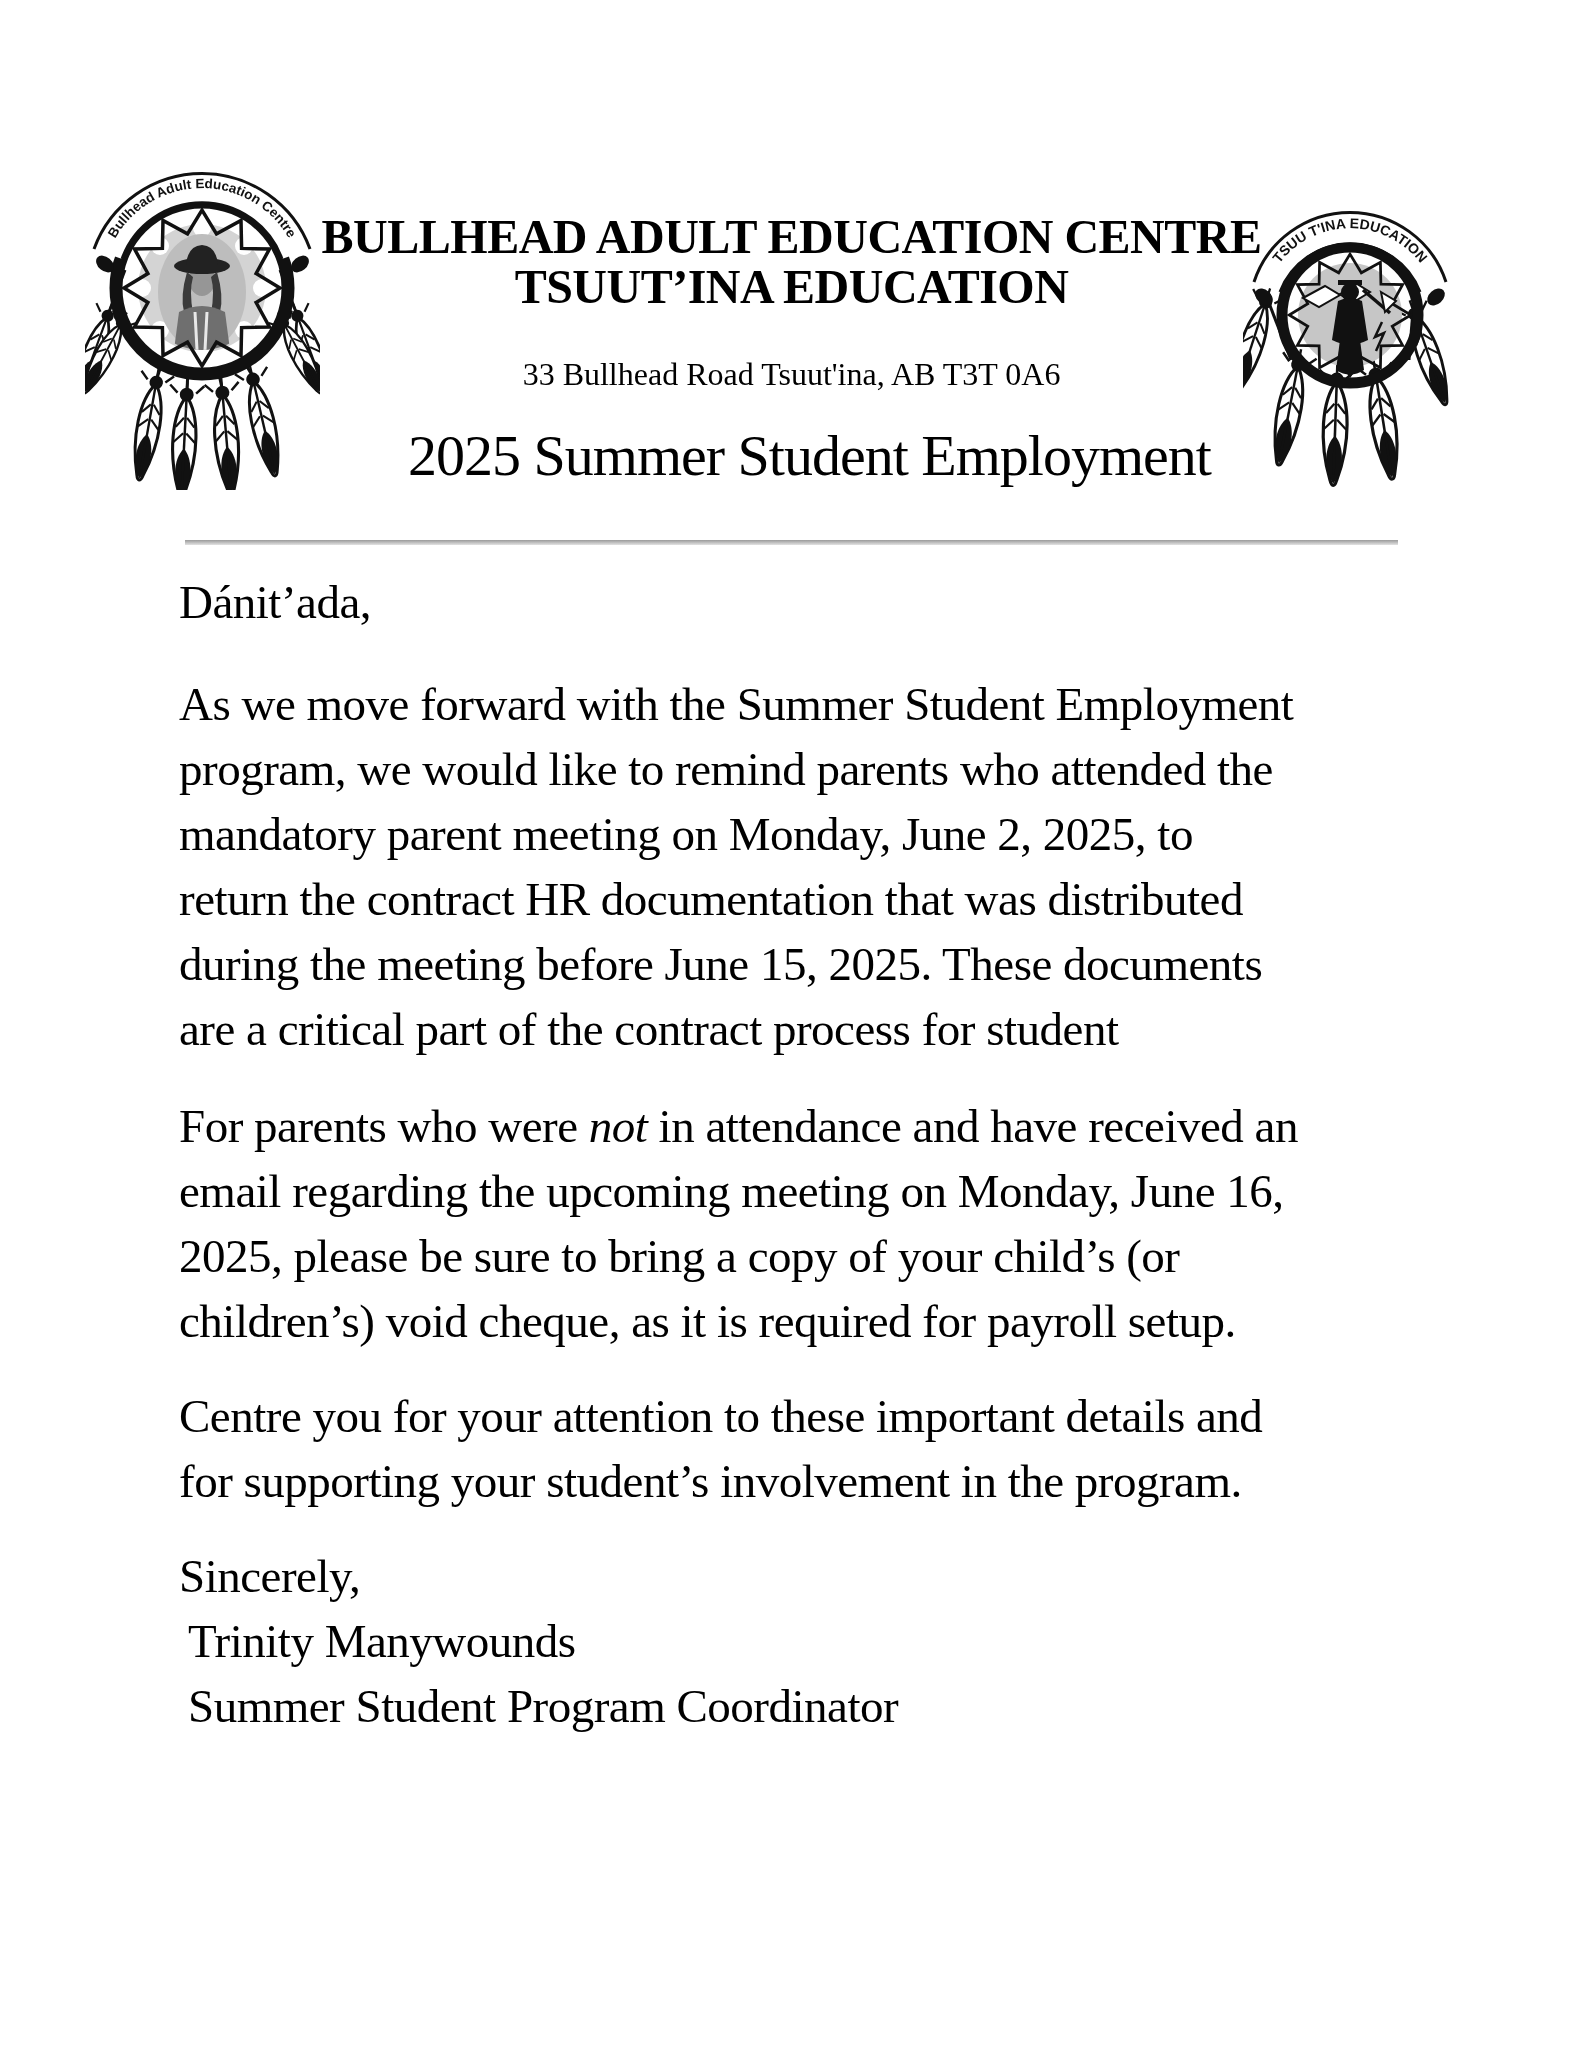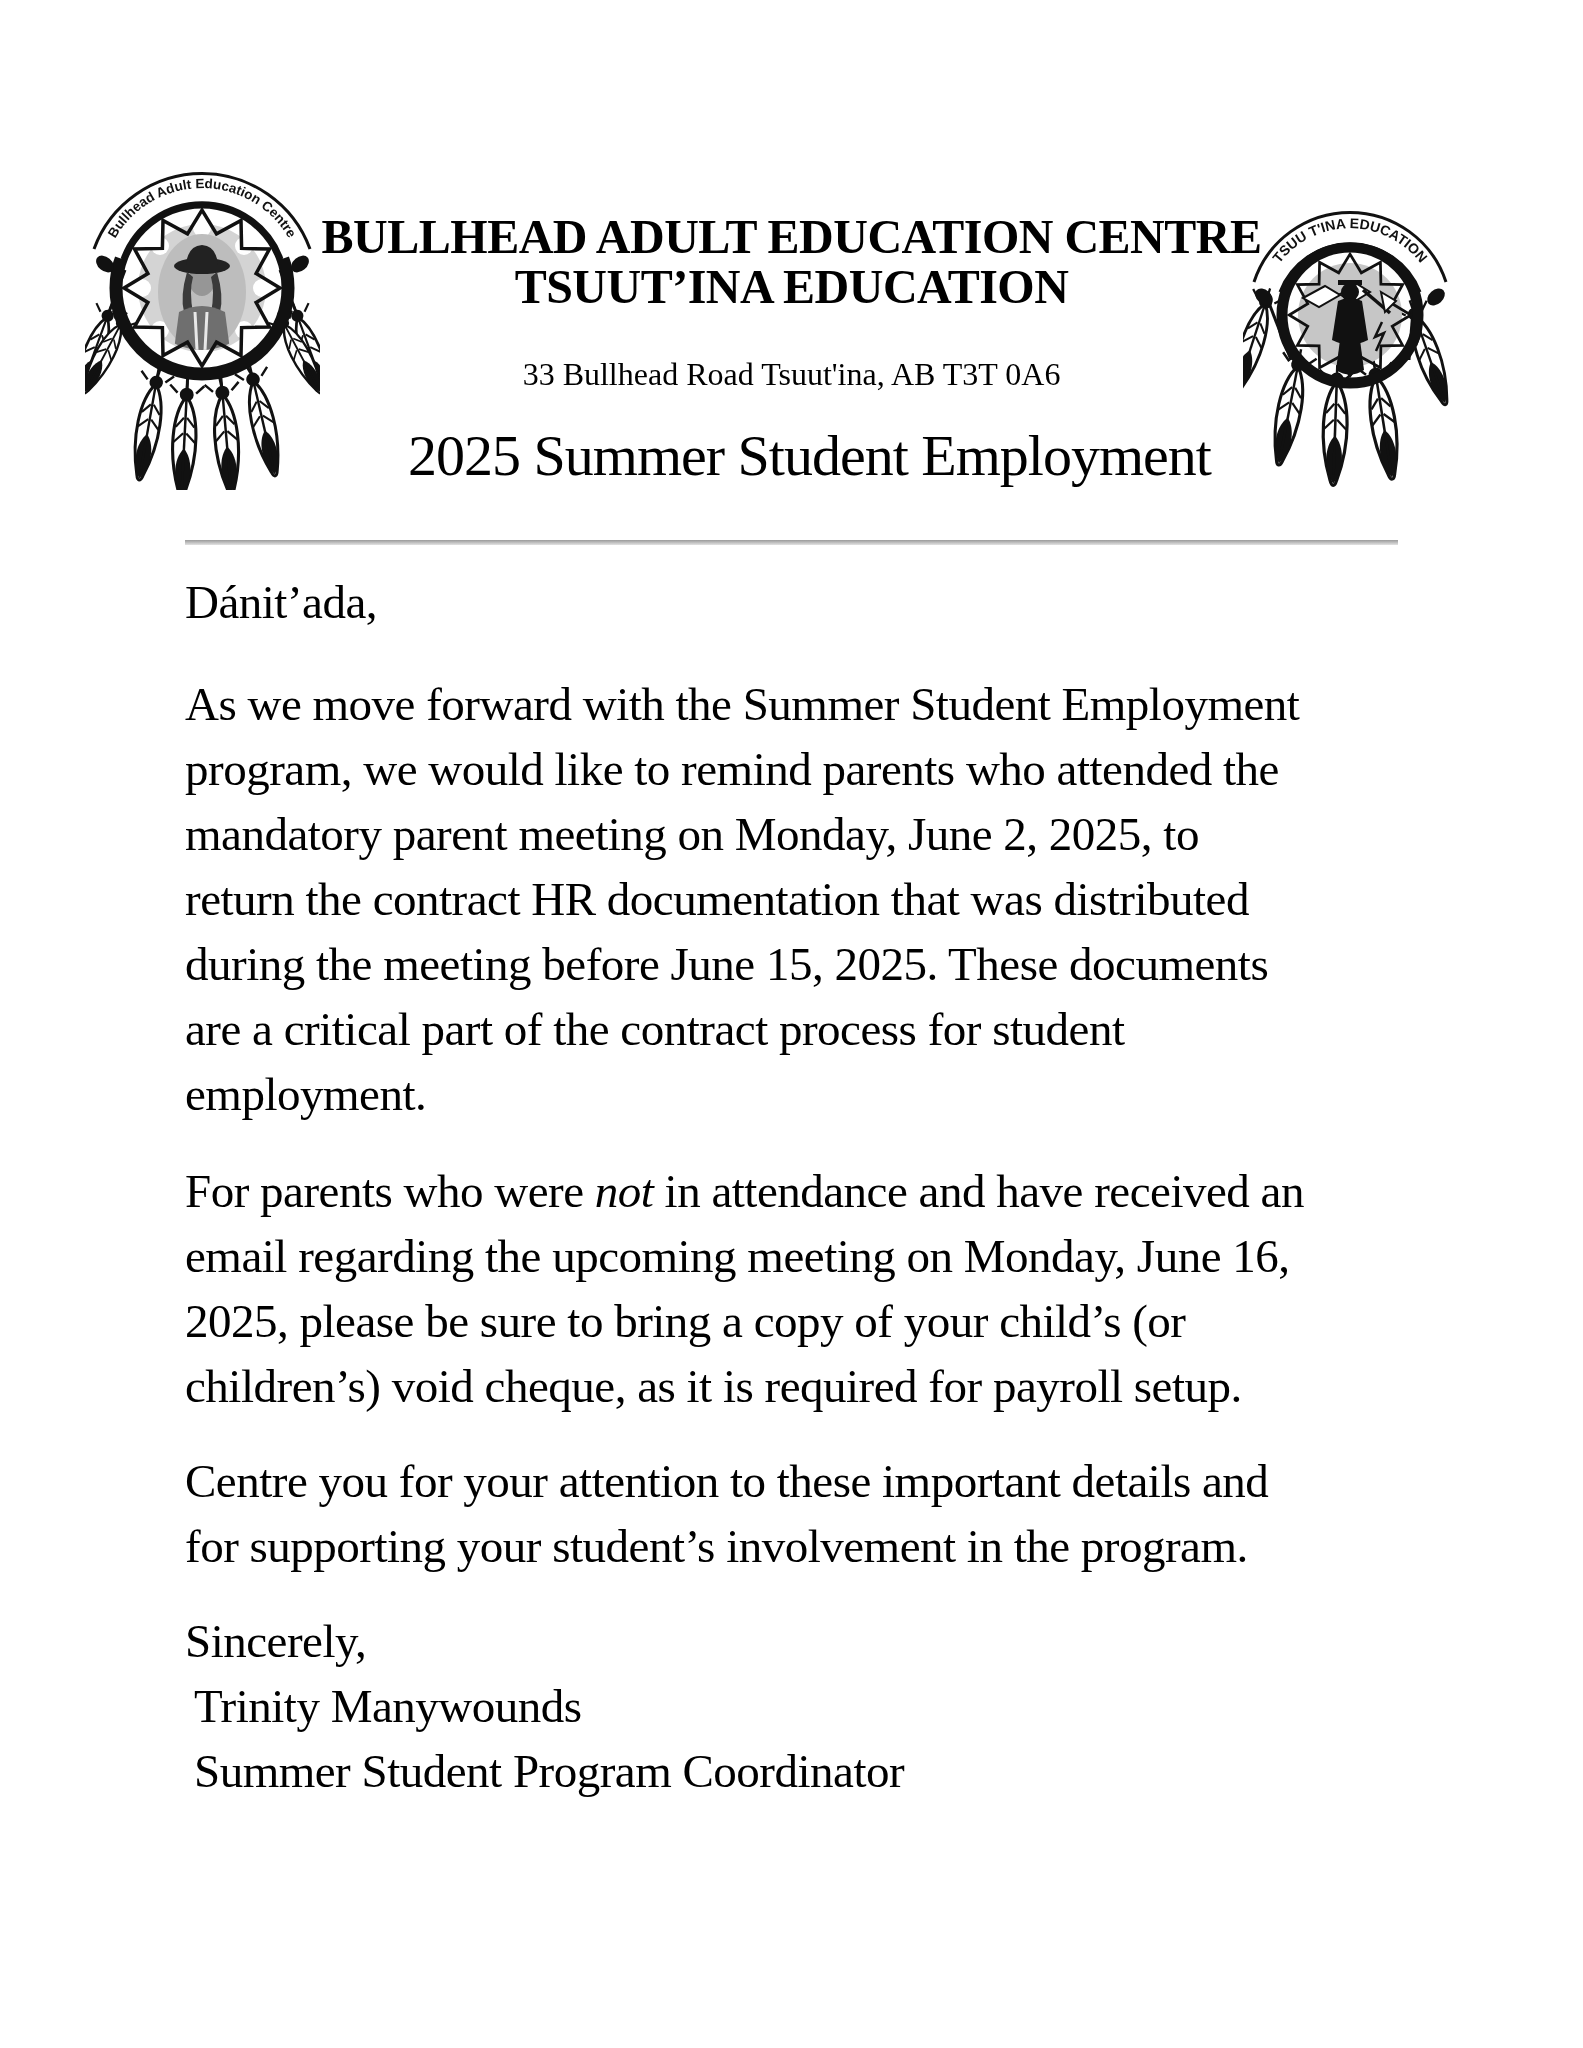--- a/index.html
+++ b/index.html
@@ -41,21 +41,21 @@
   }
   .rule{
     position:absolute;
     top:540px; left:185px;
     width:1213px; height:5px;
     background:linear-gradient(#9a9a9a,#e3e3e3);
   }
   
   .letter{
     position:absolute;
-    left:185px; top:570px;
+    left:179px; top:570px;
     width:1230px;
     font-size:47px;
     line-height:65px;
     letter-spacing:-0.5px;
   }
   .line{white-space:pre;}
   .para{margin:0;}
   .para-gap-38{margin-top:37px;}
   .para-gap-32{margin-top:32px;}
   .para-gap-30{margin-top:30px;}
@@ -216,21 +216,20 @@
   <div class="letter">
     <div class="line">Dánit’ada,</div>
 
     <div class="para para-gap-38">
       <div class="line">As we move forward with the Summer Student Employment</div>
       <div class="line">program, we would like to remind parents who attended the</div>
       <div class="line">mandatory parent meeting on Monday, June 2, 2025, to</div>
       <div class="line">return the contract HR documentation that was distributed</div>
       <div class="line">during the meeting before June 15, 2025. These documents</div>
       <div class="line">are a critical part of the contract process for student</div>
-      <div class="line">employment.</div>
     </div>
 
     <div class="para para-gap-32">
       <div class="line"><span>For parents who were </span><span class="italic">not</span><span> in attendance and have received an</span></div>
       <div class="line">email regarding the upcoming meeting on Monday, June 16,</div>
       <div class="line">2025, please be sure to bring a copy of your child’s (or</div>
       <div class="line">children’s) void cheque, as it is required for payroll setup.</div>
     </div>
 
     <div class="para para-gap-30">

